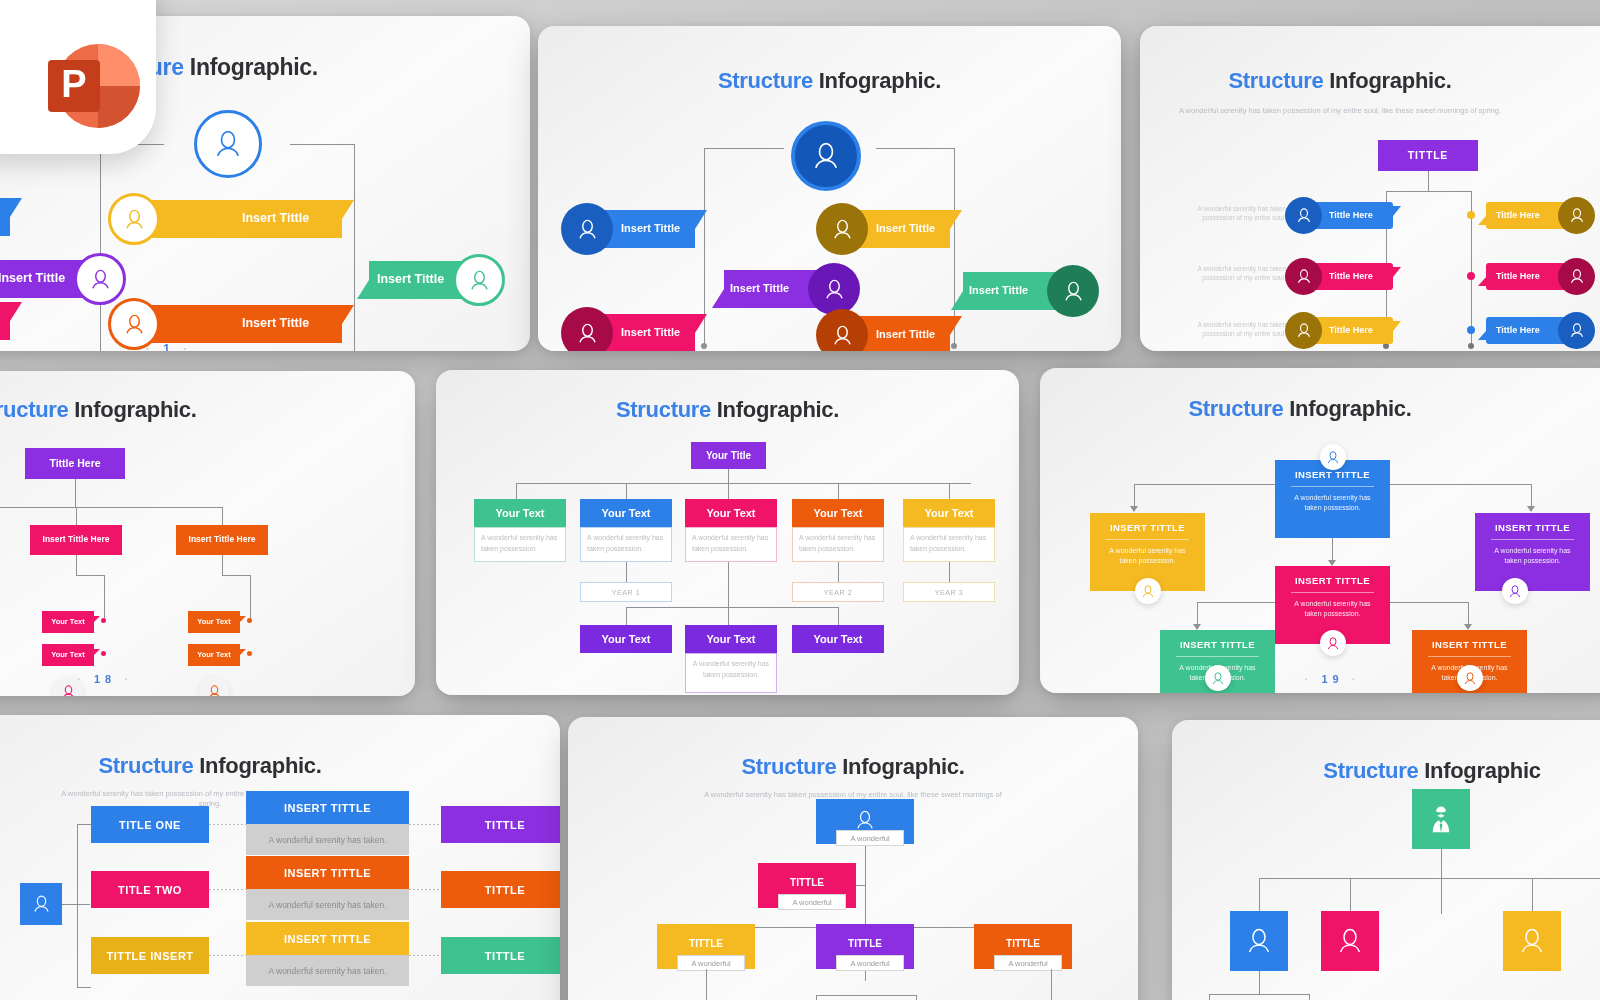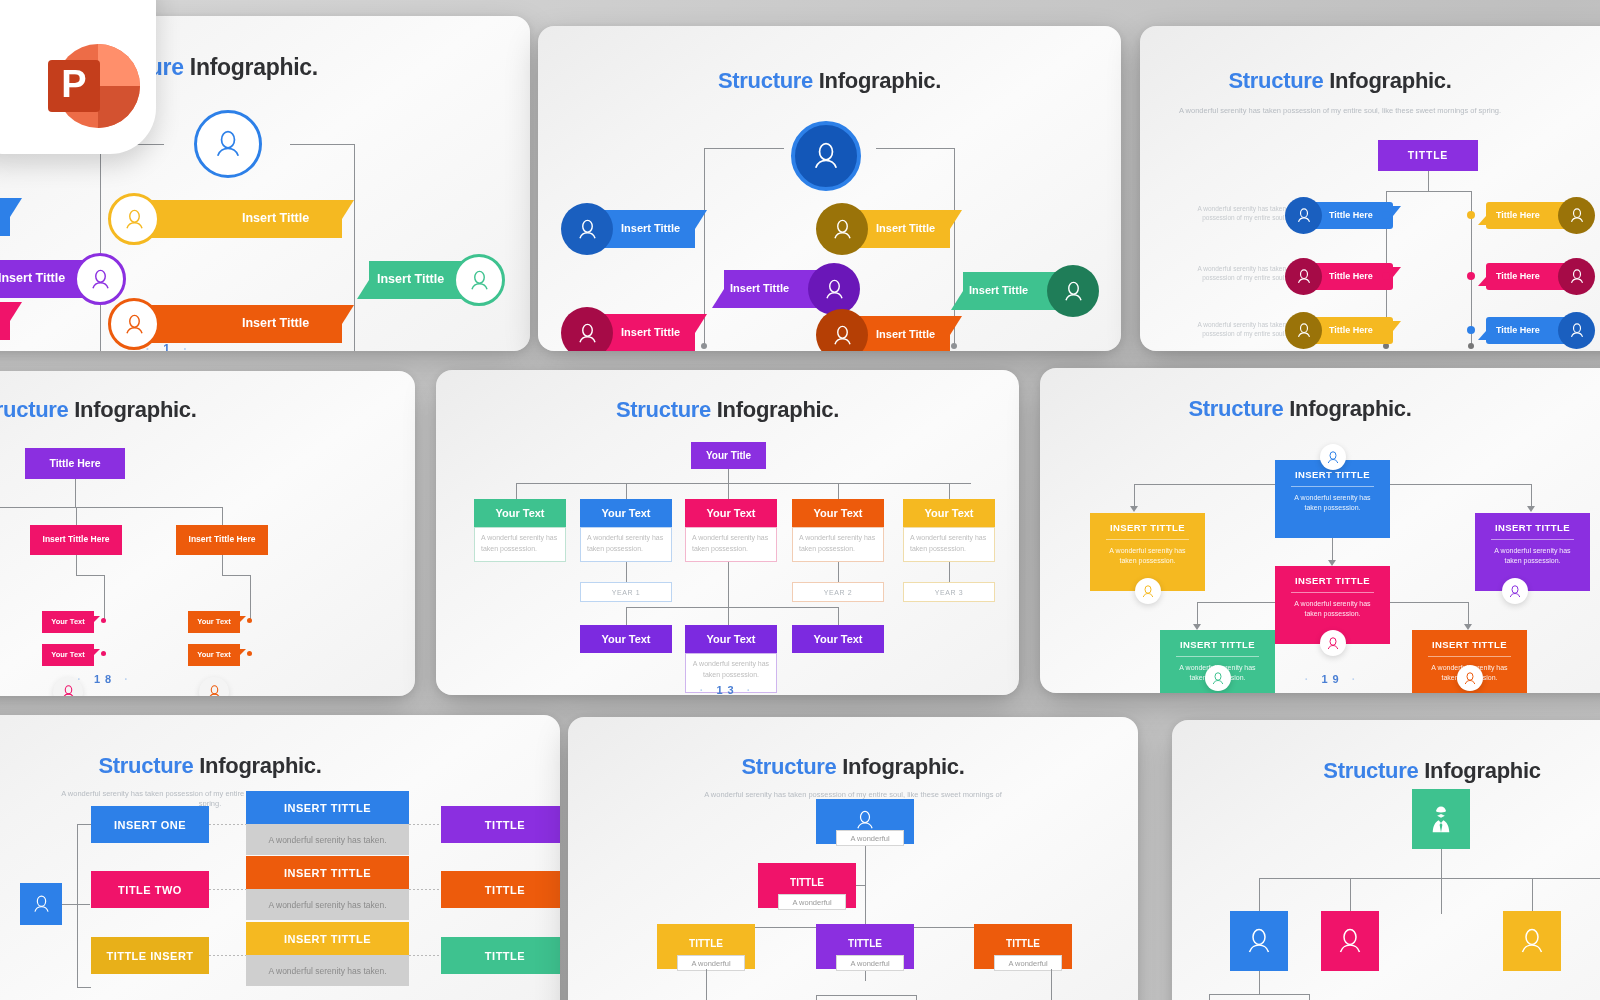--- a/index.html
+++ b/index.html
@@ -502,23 +502,20 @@
           <span>Your Text</span>
         </div>
       <div class="s13head" style="left:249px; top:255px; width:92px; height:28px; background:#7c2ae0;">
           <span>Your Text</span>
         </div>
       <div class="s13body" style="left:249px; top:283px; width:92px; height:40px; border-color:#cfb5ee; text-align:center;">A wonderful serenity has taken possession.</div>
       <div class="s13head" style="left:356px; top:255px; width:92px; height:28px; background:#7c2ae0;">
           <span>Your Text</span>
         </div>
 
-      <div class="pager" style="top:314px; font-size:11px;">
-        <span class="dot">·</span> <span>13</span> <span class="dot">·</span>
-      </div>
     </div>
   </div>
 
   <div class="slide" style="left:1040px; top:368px; width:600px; height:325px;">
     <div class="slide-inner">
       <div class="title" style="top:28px; font-size:22px; left:0; width:520px;">
         <span class="blue">Structure</span><span> Infographic.</span>
       </div>
 
       <div class="s18" style="left:235px; top:92px; width:115px; height:78px; background:#2d80e8;">
@@ -628,21 +625,21 @@
             <ellipse cx="12" cy="9" rx="6" ry="7.5"></ellipse>
             <path d="M2.5 24c1.5-5 6-7 9.5-7s8 2 9.5 7"></path>
           </svg>
       </div>
       <div class="line hline" style="left:192px; top:189px; width:28px;"></div>
       <div class="line vline" style="left:207px; top:109px; height:163px;"></div>
       <div class="line hline" style="left:207px; top:109px; width:14px;"></div>
       <div class="line hline" style="left:207px; top:272px; width:14px;"></div>
 
       <div class="row-head" style="left:221px; top:91px; width:118px; height:37px; background:#2d80e8;">
-          <span>INSERT ONE</span>
+          <span>TITLE ONE</span>
         </div>
       <div class="dotline" style="left:339px; top:109px; width:37px;"></div>
       <div class="row-head" style="left:376px; top:76px; width:163px; height:33px; background:#2d80e8;">
           <span>INSERT TITTLE</span>
         </div>
       <div class="row-sub" style="left:376px; top:109px; width:163px; height:31px;">
           <span>A wonderful serenity has taken.</span>
         </div>
       <div class="dotline" style="left:539px; top:109px; width:32px;"></div>
       <div class="row-head" style="left:571px; top:91px; width:128px; height:37px; background:#8b2fe0;">

